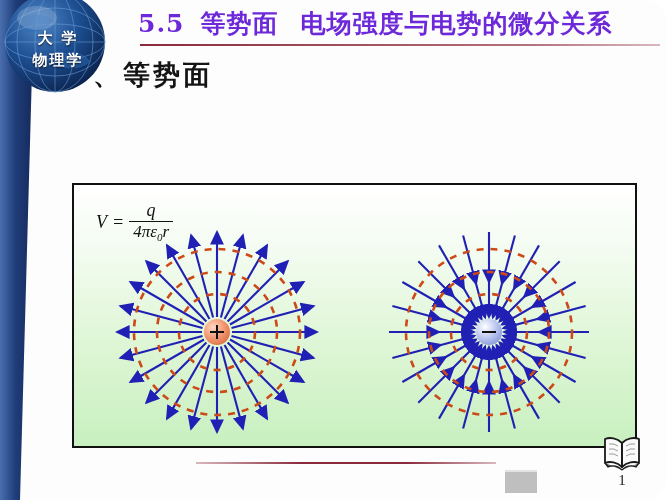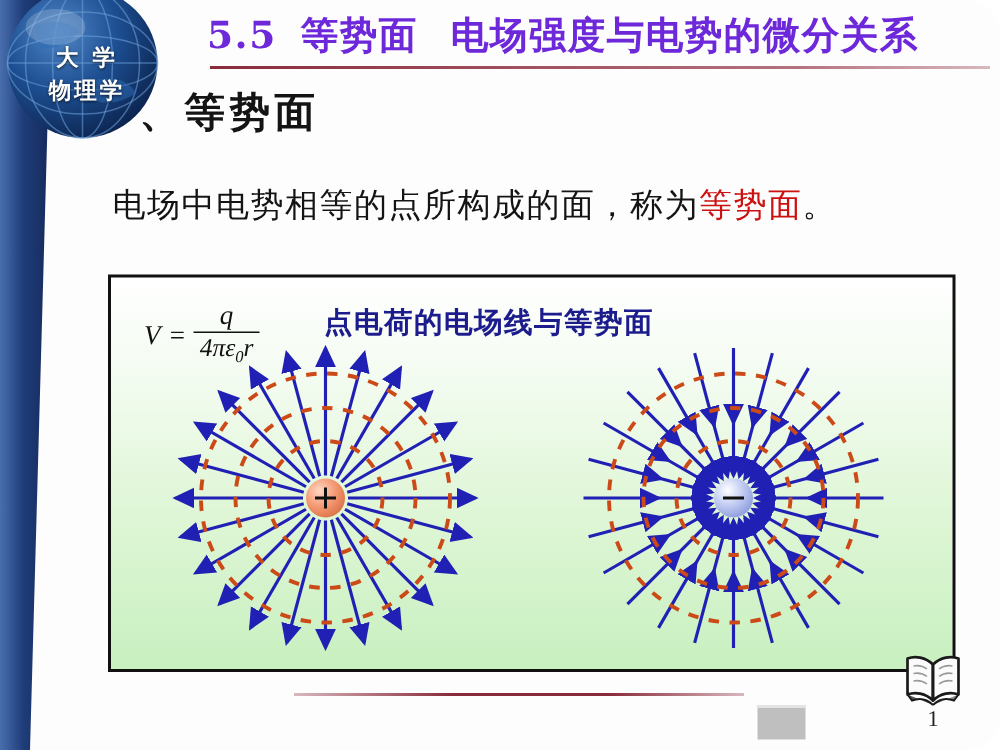--- a/index.html
+++ b/index.html
@@ -156,37 +156,33 @@
     </div>
   </div>
 
   <div class="title">
     <span class="num">5.5</span><span>等势面</span><span class="gap"></span><span>电场强度与电势的微分关系</span>
   </div>
   <div class="title-rule"></div>
 
   <div class="section-head">一、等势面</div>
 
-  <div class="definition">
-    <span>电场中电势相等的点所构成的面，称为</span><span class="hl">等势面</span><span>。</span>
-  </div>
 
   <div class="figbox">
 
     <div class="formula">
       <span>V</span>
       <span>=</span>
       <span class="frac">
         <span class="top">q</span>
         <span class="bar"></span>
         <span class="bot"><span>4πε</span><sub>0</sub><span>r</span></span>
       </span>
     </div>
 
-    <div class="fig-caption">点电荷的电场线与等势面</div>
 
     <div class="diagram left-d">
       <svg width="230" height="205" viewBox="0 0 230 205">
         <defs>
           <radialGradient id="posg" cx="0.35" cy="0.32" r="0.8">
             <stop offset="0" stop-color="#ffd9c4"></stop>
             <stop offset="0.5" stop-color="#f49a74"></stop>
             <stop offset="1" stop-color="#d96a3e"></stop>
           </radialGradient>
           <marker id="arrP" markerWidth="7" markerHeight="7" refX="6" refY="3.3" orient="auto" markerUnits="strokeWidth">

